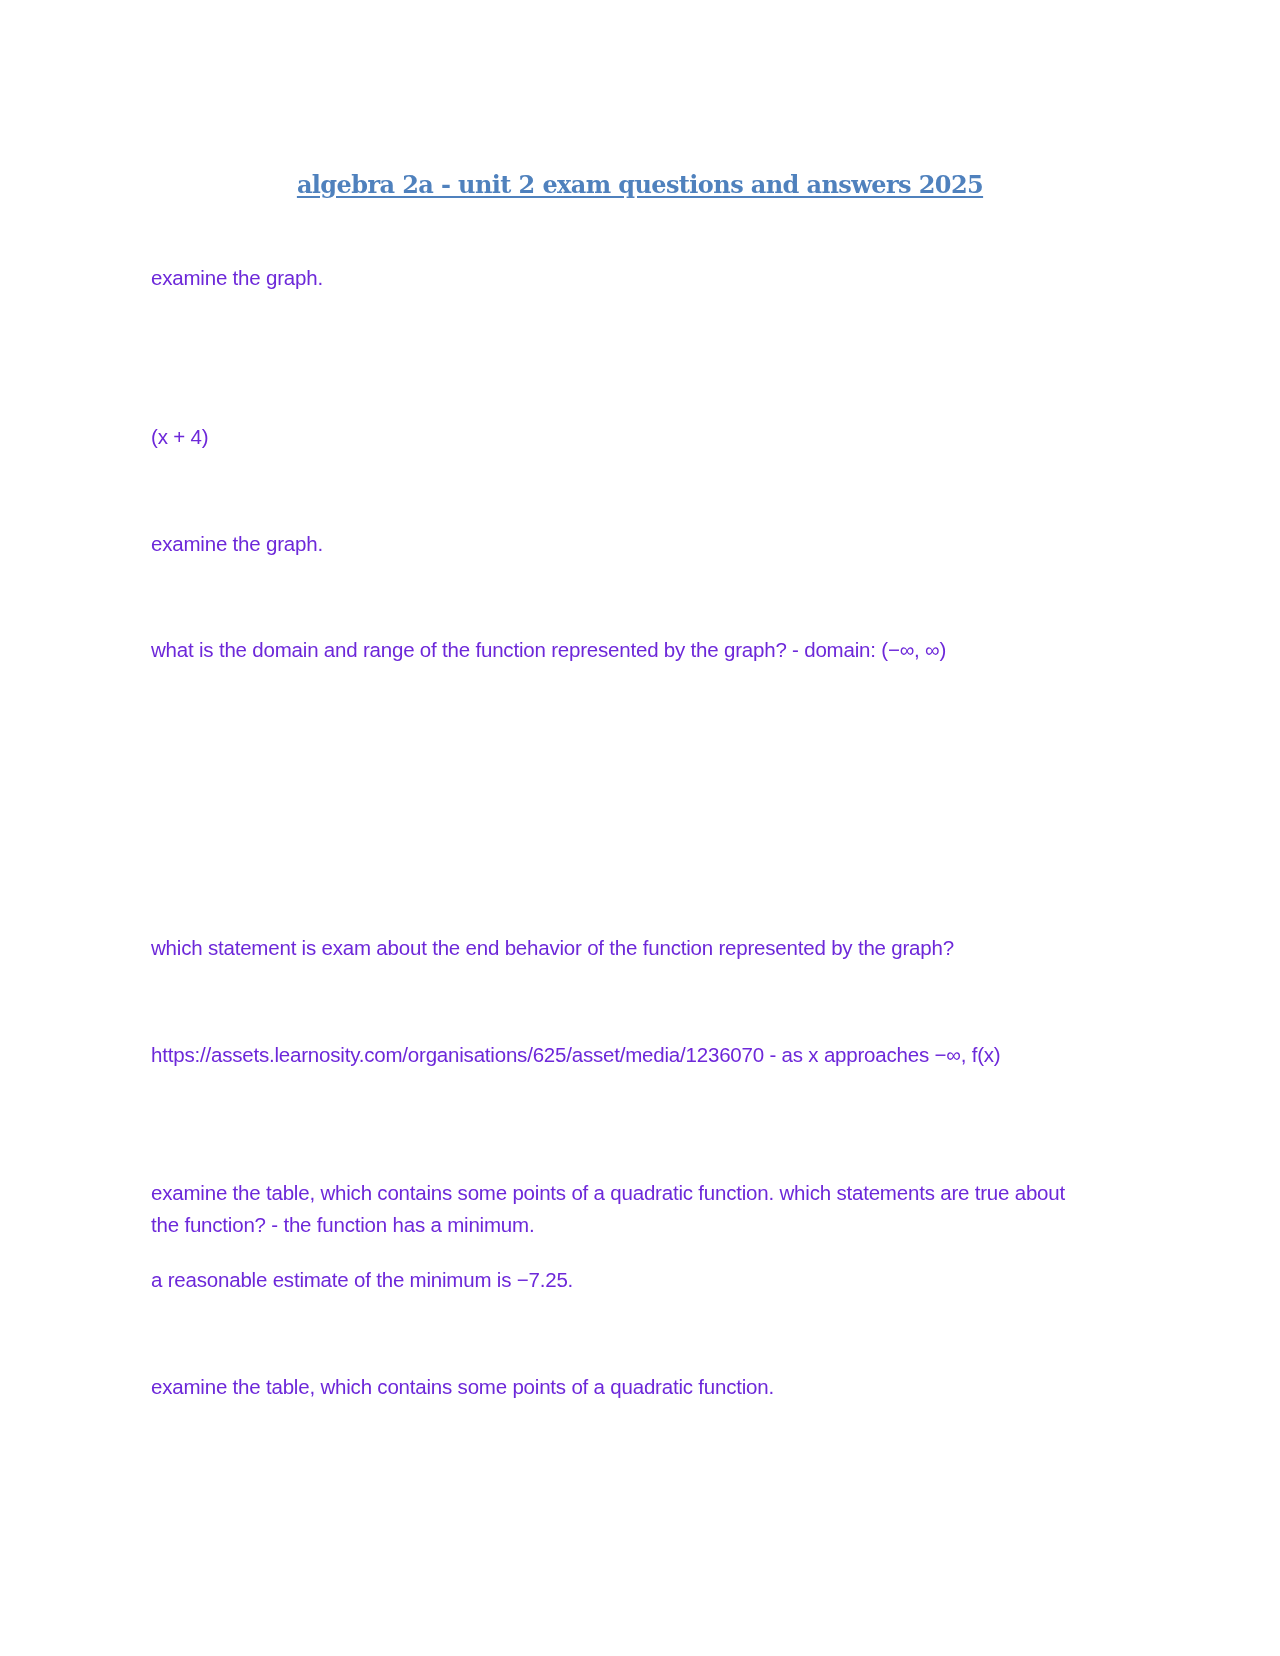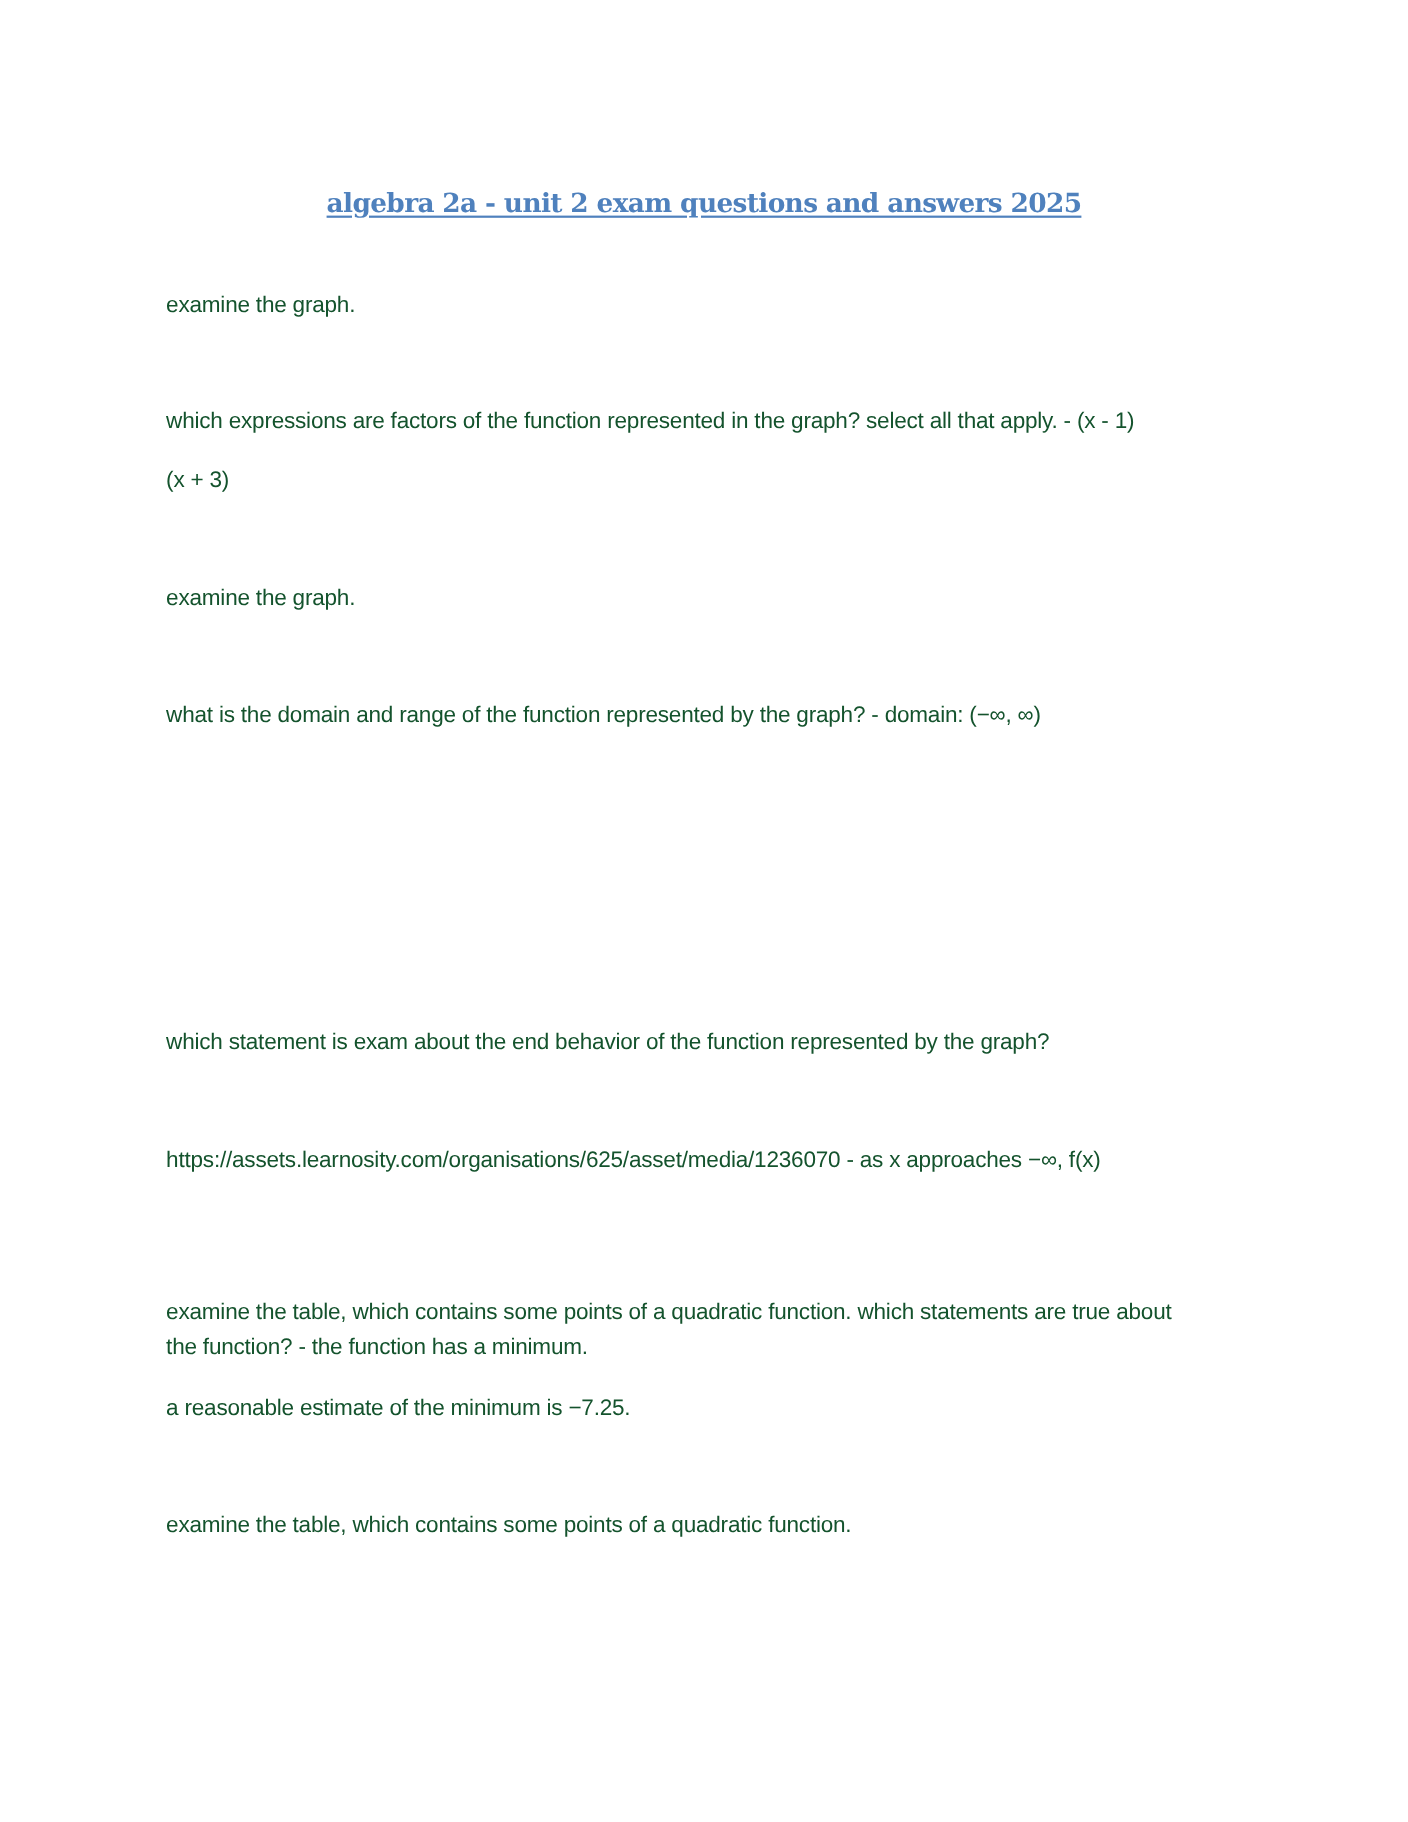--- a/index.html
+++ b/index.html
@@ -7,33 +7,32 @@
   .page { position:absolute; left:0; top:0; width:1280px; height:1656px; background:#ffffff;border-radius:21px; }
   .title {
     position:absolute; left:0; width:1280px; top:170px; text-align:center;
     font-family:"DejaVu Serif", "Liberation Serif", serif;
     font-size:24px; font-weight:bold; color:#4f81bd;
     text-decoration:underline; text-underline-offset:3px; letter-spacing:-0.6px;
   }
   .line {
     position:absolute; left:151px; width:1000px;
     font-family:"Liberation Sans", "DejaVu Sans", sans-serif;
-    font-size:20.5px; color:#14532d; line-height:24px; white-space:nowrap;
+    font-size:20.5px; color:#6d28d9; line-height:24px; white-space:nowrap;
     letter-spacing:-0.2px;
   }
 </style>
 </head>
 <body>
 
 <div class="page">
   <div class="title">algebra 2a - unit 2 exam questions and answers 2025</div>
 
   <div class="line" style="top:266px">examine the graph.</div>
-  <div class="line" style="top:371px">which expressions are factors of the function represented in the graph? select all that apply. - (x - 1)</div>
-  <div class="line" style="top:425px">(x + 3)</div>
+  <div class="line" style="top:425px">(x + 4)</div>
 
   <div class="line" style="top:532px">examine the graph.</div>
   <div class="line" style="top:638px">what is the domain and range of the function represented by the graph? - domain: (−∞, ∞)</div>
 
 
   <div class="line" style="top:936px">which statement is exam about the end behavior of the function represented by the graph?</div>
 
   <div class="line" style="top:1043px">https://assets.learnosity.com/organisations/625/asset/media/1236070 - as x approaches −∞, f(x)</div>
 
   <div class="line" style="top:1181px">examine the table, which contains some points of a quadratic function. which statements are true about</div>

